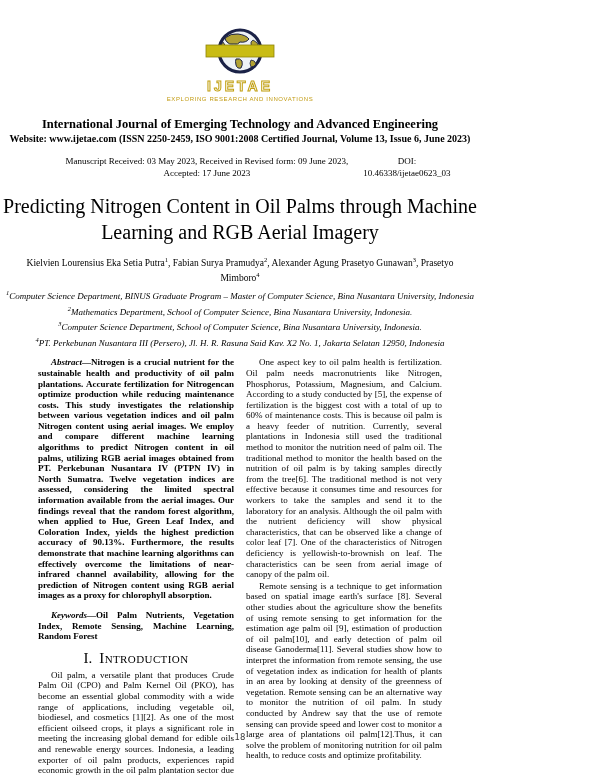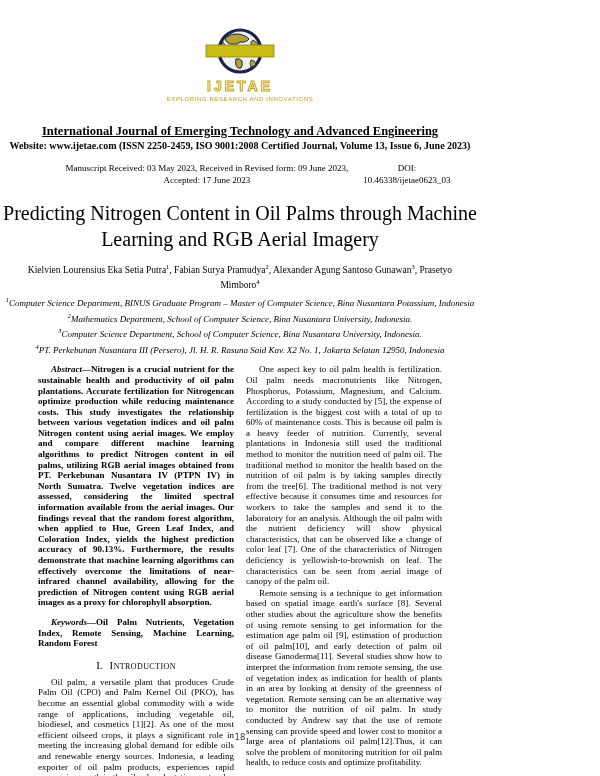--- a/index.html
+++ b/index.html
@@ -19,25 +19,24 @@
   .logo-acronym-svg { display: block; margin: -2px auto 0; }
   .logo-tagline {
     font-family: "Liberation Sans", sans-serif;
     font-size: 6px;
     letter-spacing: 0.6px;
     color: #c29b12;
     line-height: 8px;
     white-space: nowrap;
   }
   .journal-title {
-    margin-top: 19px;
+    margin-top: 12px;
     font-size: 12.5px;
     font-weight: bold;
     line-height: 15px;
-    text-decoration: underline;
   }
   .journal-info {
     font-size: 10px;
     font-weight: bold;
     line-height: 14px;
   }
   .manuscript-row {
     display: flex;
     justify-content: space-between;
     padding: 0 28px 0 52px;
@@ -77,21 +76,21 @@
   }
   .col { flex: 1 1 0; text-align: justify; font-size: 9px; line-height: 10.6px; }
   .para { text-indent: 13px; }
   .abstract-para { font-weight: bold; }
   .abstract-label { font-style: italic; }
   .keywords-para { font-weight: bold; margin-top: 9px; }
   .keywords-label { font-style: italic; }
   .section-heading {
     margin: 10px 0 6px;
     text-align: center;
-    font-size: 11px;
+    font-size: 15px;
     font-weight: normal;
     line-height: 12px;
   }
   .section-num { margin-right: 7px; }
   .section-title { font-variant: small-caps; letter-spacing: 0.4px; }
   .body-para + .body-para { margin-top: 1px; }
   
   .page-number {
     position: absolute;
     left: 0;
@@ -130,25 +129,25 @@
 
     <div class="manuscript-row">
       <span>Manuscript Received: 03 May 2023, Received in Revised form: 09 June 2023, Accepted: 17 June 2023</span>
       <span>DOI: 10.46338/ijetae0623_03</span>
     </div>
   </div>
 
   <h1 class="paper-title">Predicting Nitrogen Content in Oil Palms through Machine Learning and RGB Aerial Imagery</h1>
 
   <div class="authors">
-    <span><span>Kielvien Lourensius Eka Setia Putra</span><sup>1</sup><span>, </span></span><span><span>Fabian Surya Pramudya</span><sup>2</sup><span>, </span></span><span><span>Alexander Agung Santoso Gunawan</span><sup>3</sup><span>, </span></span><span><span>Prasetyo Mimboro</span><sup>4</sup><span></span></span>
+    <span><span>Kielvien Lourensius Eka Setia Putra</span><sup>1</sup><span>, </span></span><span><span>Fabian Surya Pramudya</span><sup>2</sup><span>, </span></span><span><span>Alexander Agung Prasetyo Gunawan</span><sup>3</sup><span>, </span></span><span><span>Prasetyo Mimboro</span><sup>4</sup><span></span></span>
   </div>
 
   <div class="affils">
-    <div class="affil"><sup>1</sup><span>Computer Science Department, BINUS Graduate Program – Master of Computer Science, Bina Nusantara Potassium, Indonesia</span></div>
+    <div class="affil"><sup>1</sup><span>Computer Science Department, BINUS Graduate Program – Master of Computer Science, Bina Nusantara University, Indonesia</span></div>
     <div class="affil"><sup>2</sup><span>Mathematics Department, School of Computer Science, Bina Nusantara University, Indonesia.</span></div>
     <div class="affil"><sup>3</sup><span>Computer Science Department, School of Computer Science, Bina Nusantara University, Indonesia.</span></div>
     <div class="affil"><sup>4</sup><span>PT. Perkebunan Nusantara III (Persero), Jl. H. R. Rasuna Said Kav. X2 No. 1, Jakarta Selatan 12950, Indonesia</span></div>
   </div>
 
   <div class="columns">
 
     <div class="col">
       <p class="para abstract-para"><span class="abstract-label">Abstract—</span><span>Nitrogen is a crucial nutrient for the sustainable health and productivity of oil palm plantations. Accurate fertilization for Nitrogencan optimize production while reducing maintenance costs. This study investigates the relationship between various vegetation indices and oil palm Nitrogen content using aerial images. We employ and compare different machine learning algorithms to predict Nitrogen content in oil palms, utilizing RGB aerial images obtained from PT. Perkebunan Nusantara IV (PTPN IV) in North Sumatra. Twelve vegetation indices are assessed, considering the limited spectral information available from the aerial images. Our findings reveal that the random forest algorithm, when applied to Hue, Green Leaf Index, and Coloration Index, yields the highest prediction accuracy of 90.13%. Furthermore, the results demonstrate that machine learning algorithms can effectively overcome the limitations of near-infrared channel availability, allowing for the prediction of Nitrogen content using RGB aerial images as a proxy for chlorophyll absorption.</span></p>
 

